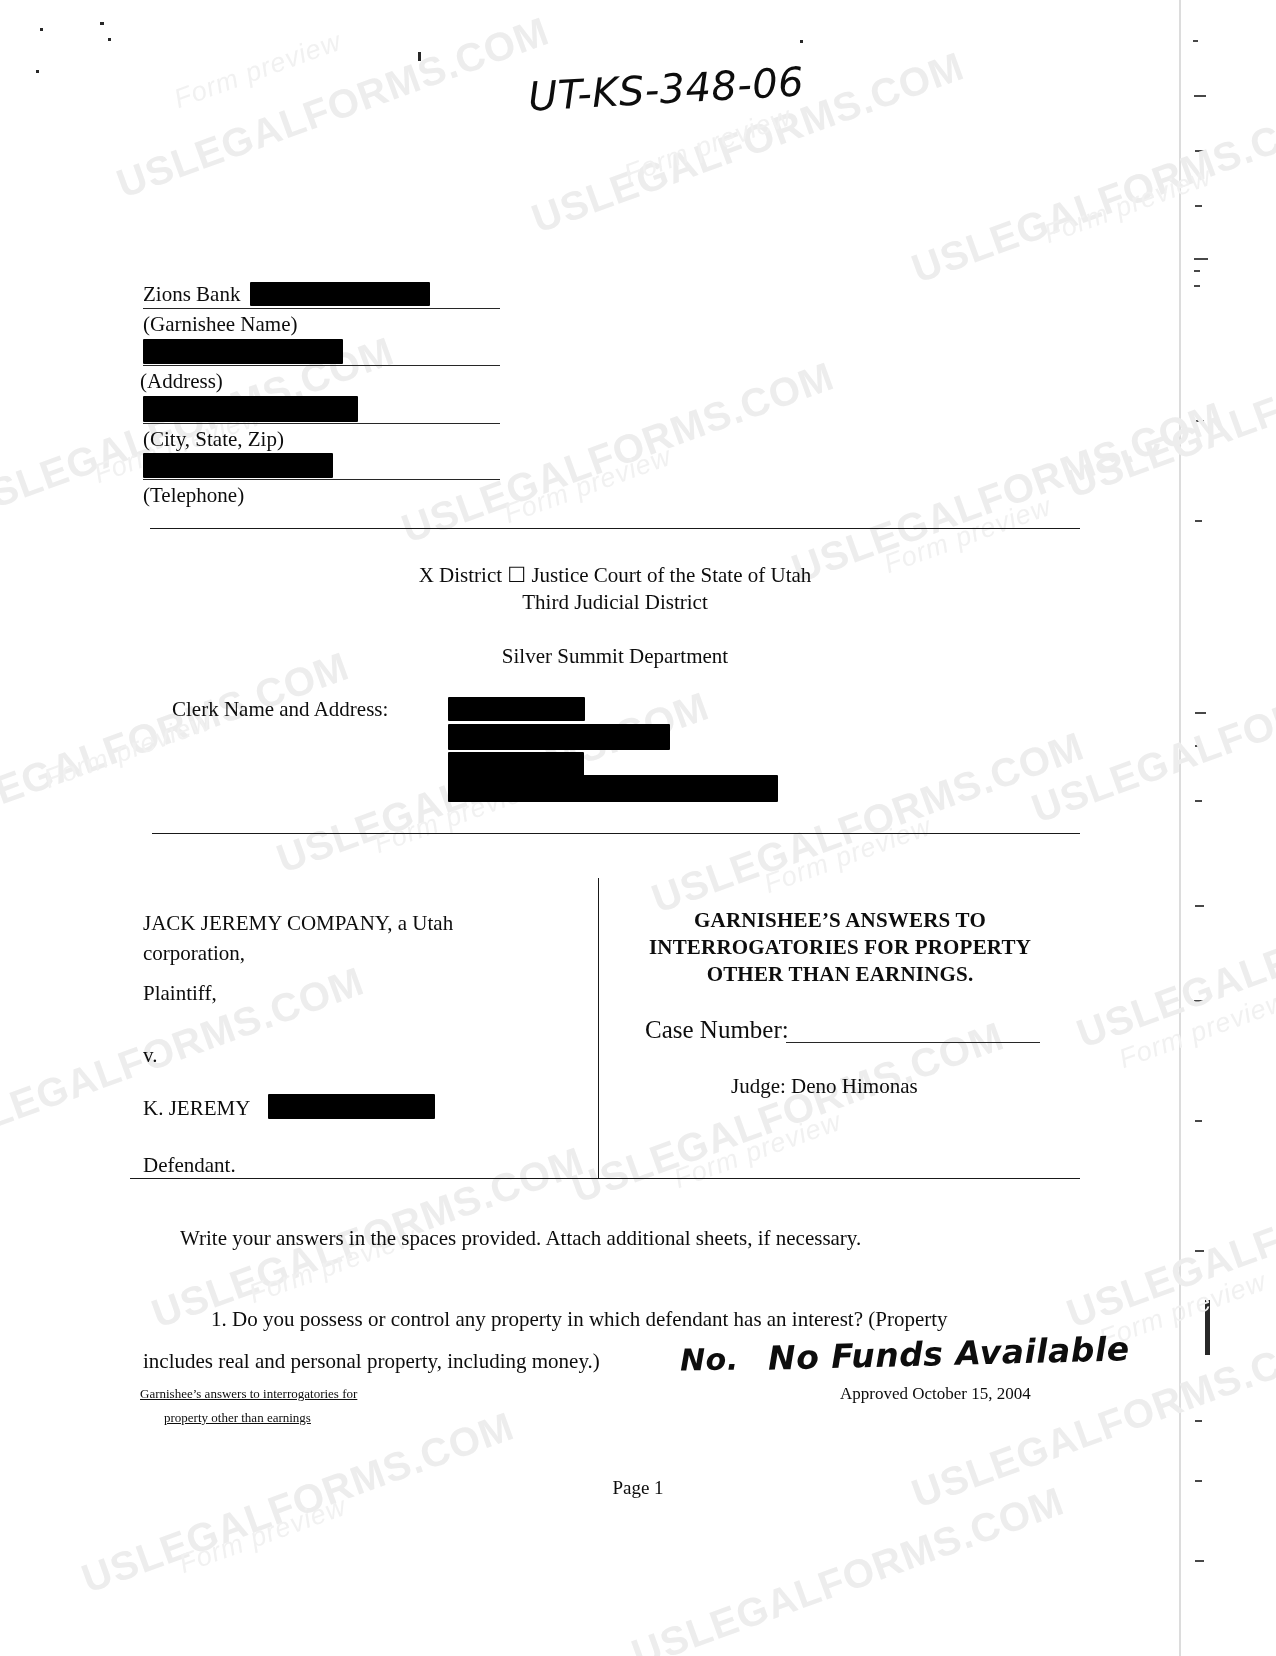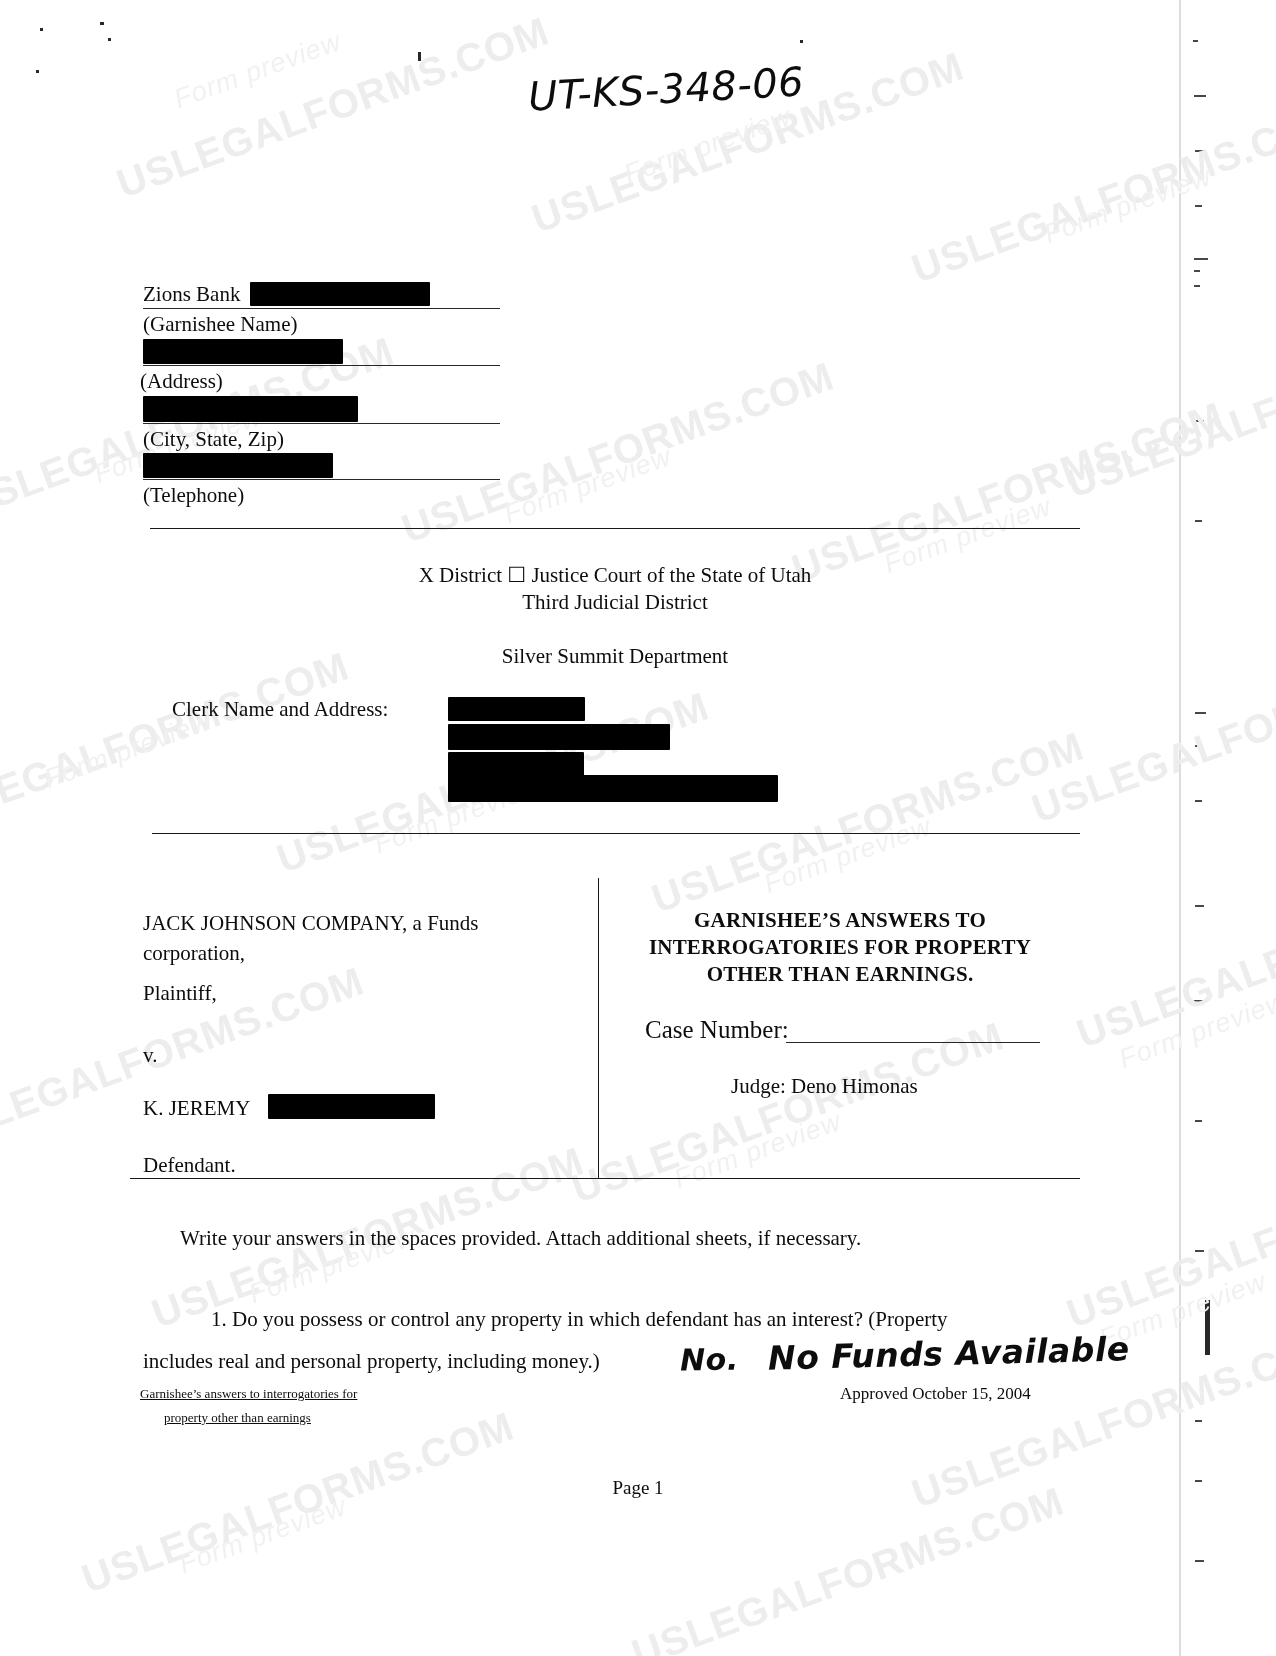--- a/index.html
+++ b/index.html
@@ -188,21 +188,21 @@
     <div class="abs" style="left:172px; top:697px; font-size:21px;">Clerk Name and Address:</div>
     <div class="redact" style="left:448px; top:697px; width:137px; height:24px;"></div>
     <div class="redact" style="left:448px; top:724px; width:222px; height:26px;"></div>
     <div class="redact" style="left:448px; top:752px; width:136px; height:25px;"></div>
     <div class="redact" style="left:448px; top:775px; width:330px; height:27px;"></div>
 
     <div class="hr-thick" style="left:152px; top:833px; width:928px;"></div>
 
     <div class="vline" style="left:598px; top:878px; height:300px;"></div>
 
-    <div class="cap-left" style="left:143px; top:908px; width:400px;">JACK JOHNSON COMPANY, a Funds corporation,</div>
+    <div class="cap-left" style="left:143px; top:908px; width:400px;">JACK JEREMY COMPANY, a Utah corporation,</div>
     <div class="cap-left" style="left:143px; top:978px;">Plaintiff,</div>
     <div class="cap-left" style="left:143px; top:1040px;">v.</div>
     <div class="cap-left" style="left:143px; top:1093px;">K. JEREMY</div>
     <div class="redact" style="left:268px; top:1094px; width:167px; height:25px;"></div>
     <div class="cap-left" style="left:143px; top:1150px;">Defendant.</div>
 
     <div class="cap-right cap-title" style="left:600px; top:905px; width:480px;">GARNISHEE’S ANSWERS TO</div>
     <div class="cap-right cap-title" style="left:600px; top:932px; width:480px;">INTERROGATORIES FOR PROPERTY</div>
     <div class="cap-right cap-title" style="left:600px; top:959px; width:480px;">OTHER THAN EARNINGS.</div>
 

